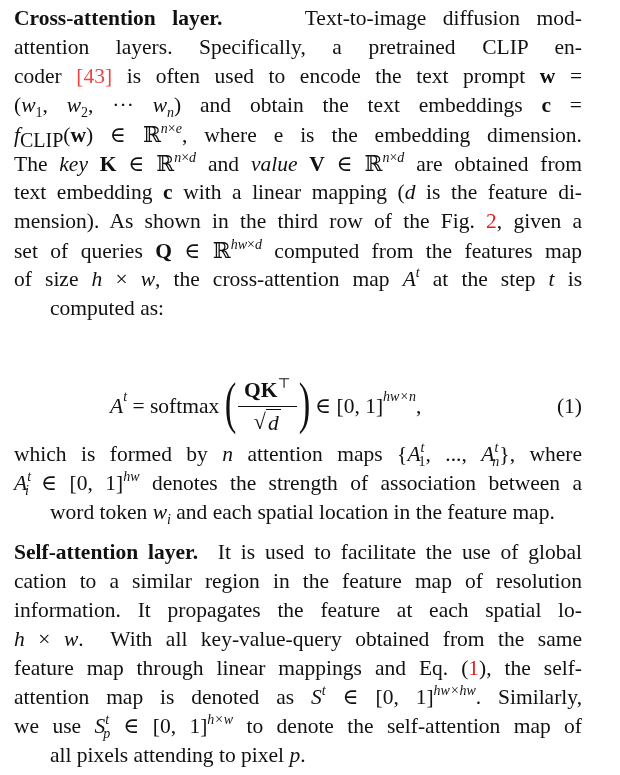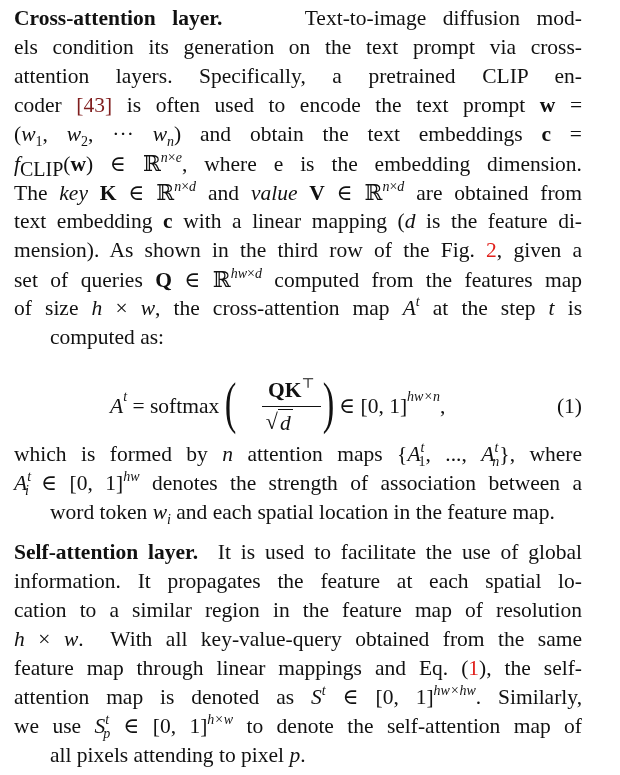--- a/index.html
+++ b/index.html
@@ -37,21 +37,21 @@
       text-align-last: justify;
     }
     .line.last {
       text-align-last: left;
       margin-left: 36px;
     }
     .b { font-weight: bold; }
     .i { font-style: italic; }
     .bm { font-weight: bold; font-style: normal; }
     .m { font-style: italic; }
-    .cite { color: #7f1d1d; }
+    .cite { color: #ef4444; }
     .ref { color: #e0201b; }
     sup, sub {
       font-size: 14px;
       line-height: 0;
       position: relative;
       vertical-align: baseline;
     }
     sup { top: -9px; }
     sub { top: 5px; }
     .bb { font-family: "DejaVu Serif", serif; font-style: normal; }
@@ -88,21 +88,20 @@
     .frac {
       display: inline-flex;
       flex-direction: column;
       align-items: center;
       margin: 0 2px;
     }
     .frac .num {
       padding: 0 6px 3px 6px;
       border-bottom: 1.3px solid #111;
       line-height: 26px;
-      margin-left: 24px;
     }
     .frac .den {
       padding-top: 2px;
       line-height: 26px;
     }
     .sqrt {
       display: inline-flex;
       align-items: flex-start;
     }
     .sqrt .rad { font-style: normal; font-size: 22px; }
@@ -120,21 +119,20 @@
       align-items: center;
     }
   </style>
 </head>
 <body>
 
 <div class="page">
 
   <div class="para" style="top:4px;">
     <span class="line"><span class="b">Cross-attention layer.</span>&nbsp;&nbsp;&nbsp;&nbsp; <span>Text-to-image diffusion mod-</span></span>
-    <span class="line"><span>els condition its generation on the text prompt via cross-</span></span>
     <span class="line"><span>attention layers.  Specifically, a pretrained CLIP en-</span></span>
     <span class="line"><span>coder</span> <a class="cite">[43]</a> <span>is often used to encode the text prompt</span> <span class="bm">w</span> =</span>
     <span class="line">(<span class="m">w</span><sub>1</sub>, <span class="m">w</span><sub>2</sub>, ··· <span class="m">w</span><sub><span class="m">n</span></sub>) <span>and obtain the text embeddings</span> <span class="bm">c</span> =</span>
     <span class="line"><span class="m">f</span><sub class="sc">CLIP</sub>(<span class="bm">w</span>) ∈ <span class="bb">ℝ</span><sup><span class="m">n</span>×<span class="m">e</span></sup>, <span>where e is the embedding dimension.</span></span>
     <span class="line"><span>The</span> <span class="i">key</span> <span class="bm">K</span> ∈ <span class="bb">ℝ</span><sup><span class="m">n</span>×<span class="m">d</span></sup> <span>and</span> <span class="i">value</span> <span class="bm">V</span> ∈ <span class="bb">ℝ</span><sup><span class="m">n</span>×<span class="m">d</span></sup> <span>are obtained from</span></span>
     <span class="line"><span>text embedding</span> <span class="bm">c</span> <span>with a linear mapping (</span><span class="m">d</span> <span>is the feature di-</span></span>
     <span class="line"><span>mension). As shown in the third row of the  Fig.</span> <a class="ref">2</a><span>, given a</span></span>
     <span class="line"><span>set of queries</span> <span class="bm">Q</span> ∈ <span class="bb">ℝ</span><sup><span class="m">hw</span>×<span class="m">d</span></sup> <span>computed from the features map</span></span>
     <span class="line"><span>of size</span> <span class="m">h</span> × <span class="m">w</span><span>, the cross-attention map</span> <span class="m">A</span><sup><span class="m">t</span></sup> <span>at the step</span> <span class="m">t</span> <span>is</span></span>
     <span class="line last"><span>computed as:</span></span>
@@ -161,22 +159,22 @@
   </div>
 
   <div class="para" style="top:440px;">
     <span class="line"><span>which is formed by</span> <span class="m">n</span> <span>attention maps</span> {<span class="m">A</span><sup><span class="m">t</span></sup><sub style="margin-left:-6px;">1</sub>, ..., <span class="m">A</span><sup><span class="m">t</span></sup><sub class="m" style="margin-left:-6px;">n</sub>}<span>, where</span></span>
     <span class="line"><span class="m">A</span><sup><span class="m">t</span></sup><sub class="m" style="margin-left:-6px;">i</sub> ∈ [0, 1]<sup class="m">hw</sup> <span>denotes the strength of association between a</span></span>
     <span class="line last"><span>word token</span> <span class="m">w</span><sub class="m">i</sub> <span>and each spatial location in the feature map.</span></span>
   </div>
 
   <div class="para" style="top:538px;">
     <span class="line"><span class="b">Self-attention layer.</span>&nbsp; <span>It is used to facilitate the use of global</span></span>
+    <span class="line"><span>cation to a similar region in the feature map of resolution</span></span>
     <span class="line"><span>information.  It propagates the feature at each spatial lo-</span></span>
-    <span class="line"><span>cation to a similar region in the feature map of resolution</span></span>
     <span class="line"><span class="m">h</span> × <span class="m">w</span>.&nbsp; <span>With all key-value-query obtained from the same</span></span>
     <span class="line"><span>feature map through linear mappings and Eq. (</span><a class="ref">1</a><span>), the self-</span></span>
     <span class="line"><span>attention map is denoted as</span> <span class="m">S</span><sup><span class="m">t</span></sup> ∈ [0, 1]<sup class="m">hw×hw</sup><span>. Similarly,</span></span>
     <span class="line"><span>we use</span> <span class="m">S</span><sup><span class="m">t</span></sup><sub class="m" style="margin-left:-6px;">p</sub> ∈ [0, 1]<sup class="m">h×w</sup> <span>to denote the self-attention map of</span></span>
     <span class="line last"><span>all pixels attending to pixel</span> <span class="m">p</span>.</span>
   </div>
 
 </div>
 
 </body></html>

